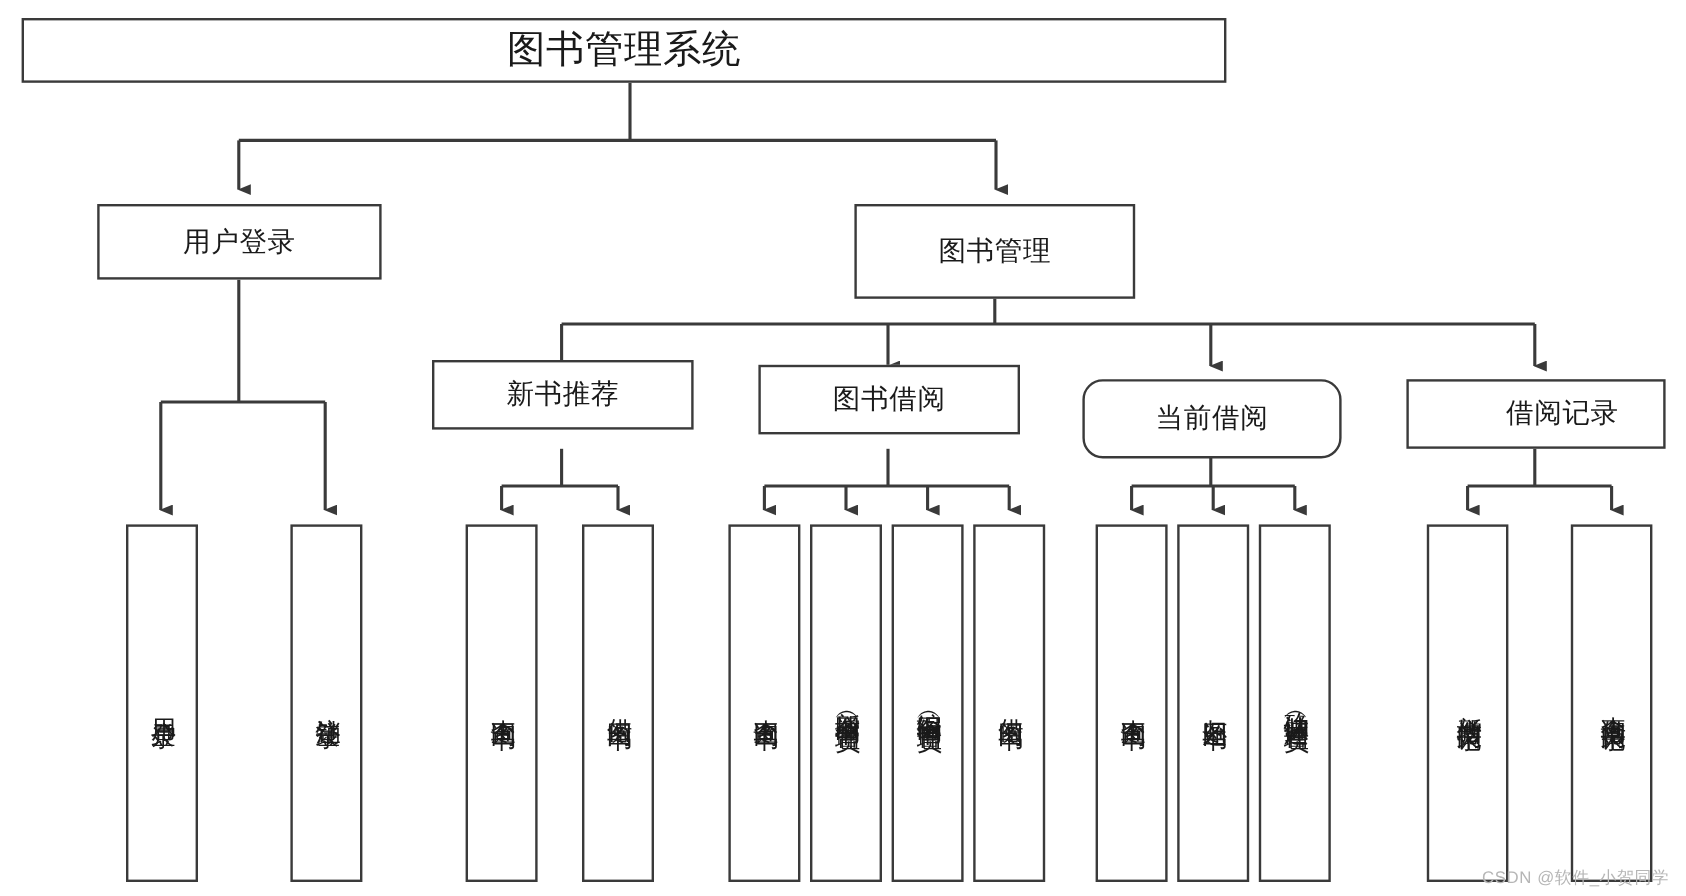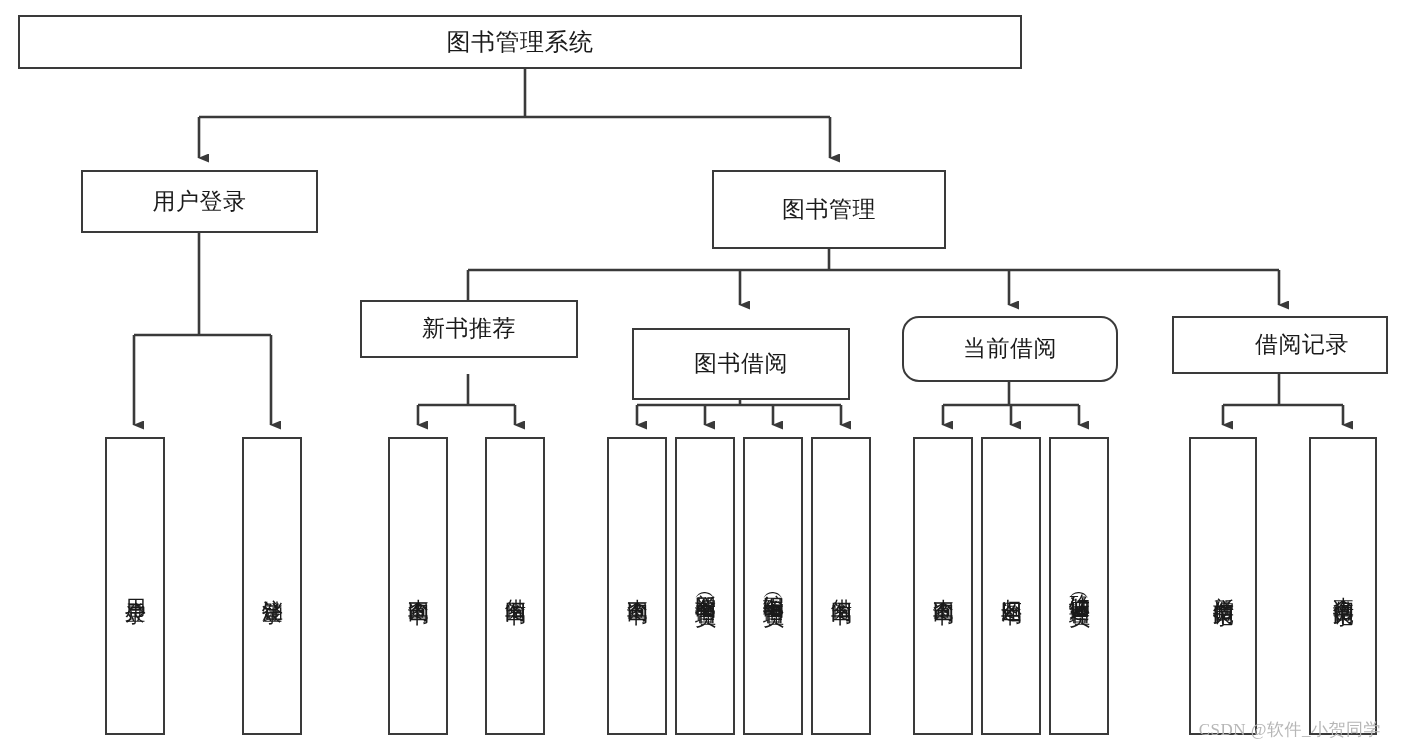--- a/index.html
+++ b/index.html
@@ -44,31 +44,30 @@
     font-size: 21px;
     writing-mode: vertical-rl;
     text-orientation: upright;
     letter-spacing: 2px;
     padding: 6px 0;
     align-items: center;
     justify-content: center;
     white-space: normal;
   }
   .node.root {
-    font-size: 24px;
+    font-size: 32px;
   }
   .watermark {
     position: absolute;
-    right: 24px;
+    right: 14px;
     bottom: 6px;
-    font-size: 17px;
+    font-size: 14px;
     color: #b6b6b6;
     letter-spacing: 0.5px;
     white-space: nowrap;
-    font-family: Liberation Serif, serif;
   }
 </style>
 </head>
 <body>
 
 <div id="canvas">
 
   <svg id="wires" viewBox="0 0 1405 747" xmlns="http://www.w3.org/2000/svg">
     <defs>
       <marker id="arw" markerWidth="10" markerHeight="11" refX="4.5" refY="10" orient="auto" markerUnits="userSpaceOnUse">
@@ -118,21 +117,21 @@
       <path d="M1343,405 L1343,425" marker-end="url(#arw)"></path>
     </g>
   </svg>
 
   <div class="node horiz root" style="left: 18px; top: 15px; width: 1004px; height: 54px;">图书管理系统</div>
 
   <div class="node horiz" style="left: 81px; top: 170px; width: 237px; height: 63px;">用户登录</div>
   <div class="node horiz" style="left: 712px; top: 170px; width: 234px; height: 79px;">图书管理</div>
 
   <div class="node horiz" style="left: 360px; top: 300px; width: 218px; height: 58px;">新书推荐</div>
-  <div class="node horiz" style="left: 632px; top: 328px; width: 218px; height: 72px;">图书借阅</div>
+  <div class="node horiz" style="left: 632px; top: 304px; width: 218px; height: 58px;">图书借阅</div>
   <div class="node horiz" style="left: 902px; top: 316px; width: 216px; height: 66px; border-radius: 17px;">当前借阅</div>
   <div class="node horiz" style="left: 1172px; top: 316px; width: 216px; height: 58px; padding-left: 44px;">借阅记录</div>
 
   <div class="node vert" style="left: 105px; top: 437px; width: 60px; height: 298px;">用户登录</div>
   <div class="node vert" style="left: 242px; top: 437px; width: 60px; height: 298px;">注销登录</div>
   <div class="node vert" style="left: 388px; top: 437px; width: 60px; height: 298px;">查询图书</div>
   <div class="node vert" style="left: 485px; top: 437px; width: 60px; height: 298px;">借阅图书</div>
   <div class="node vert" style="left: 607px; top: 437px; width: 60px; height: 298px;">查询图书</div>
   <div class="node vert" style="left: 675px; top: 437px; width: 60px; height: 298px;">新增图书（管理员）</div>
   <div class="node vert" style="left: 743px; top: 437px; width: 60px; height: 298px;">编辑图书（管理员）</div>

